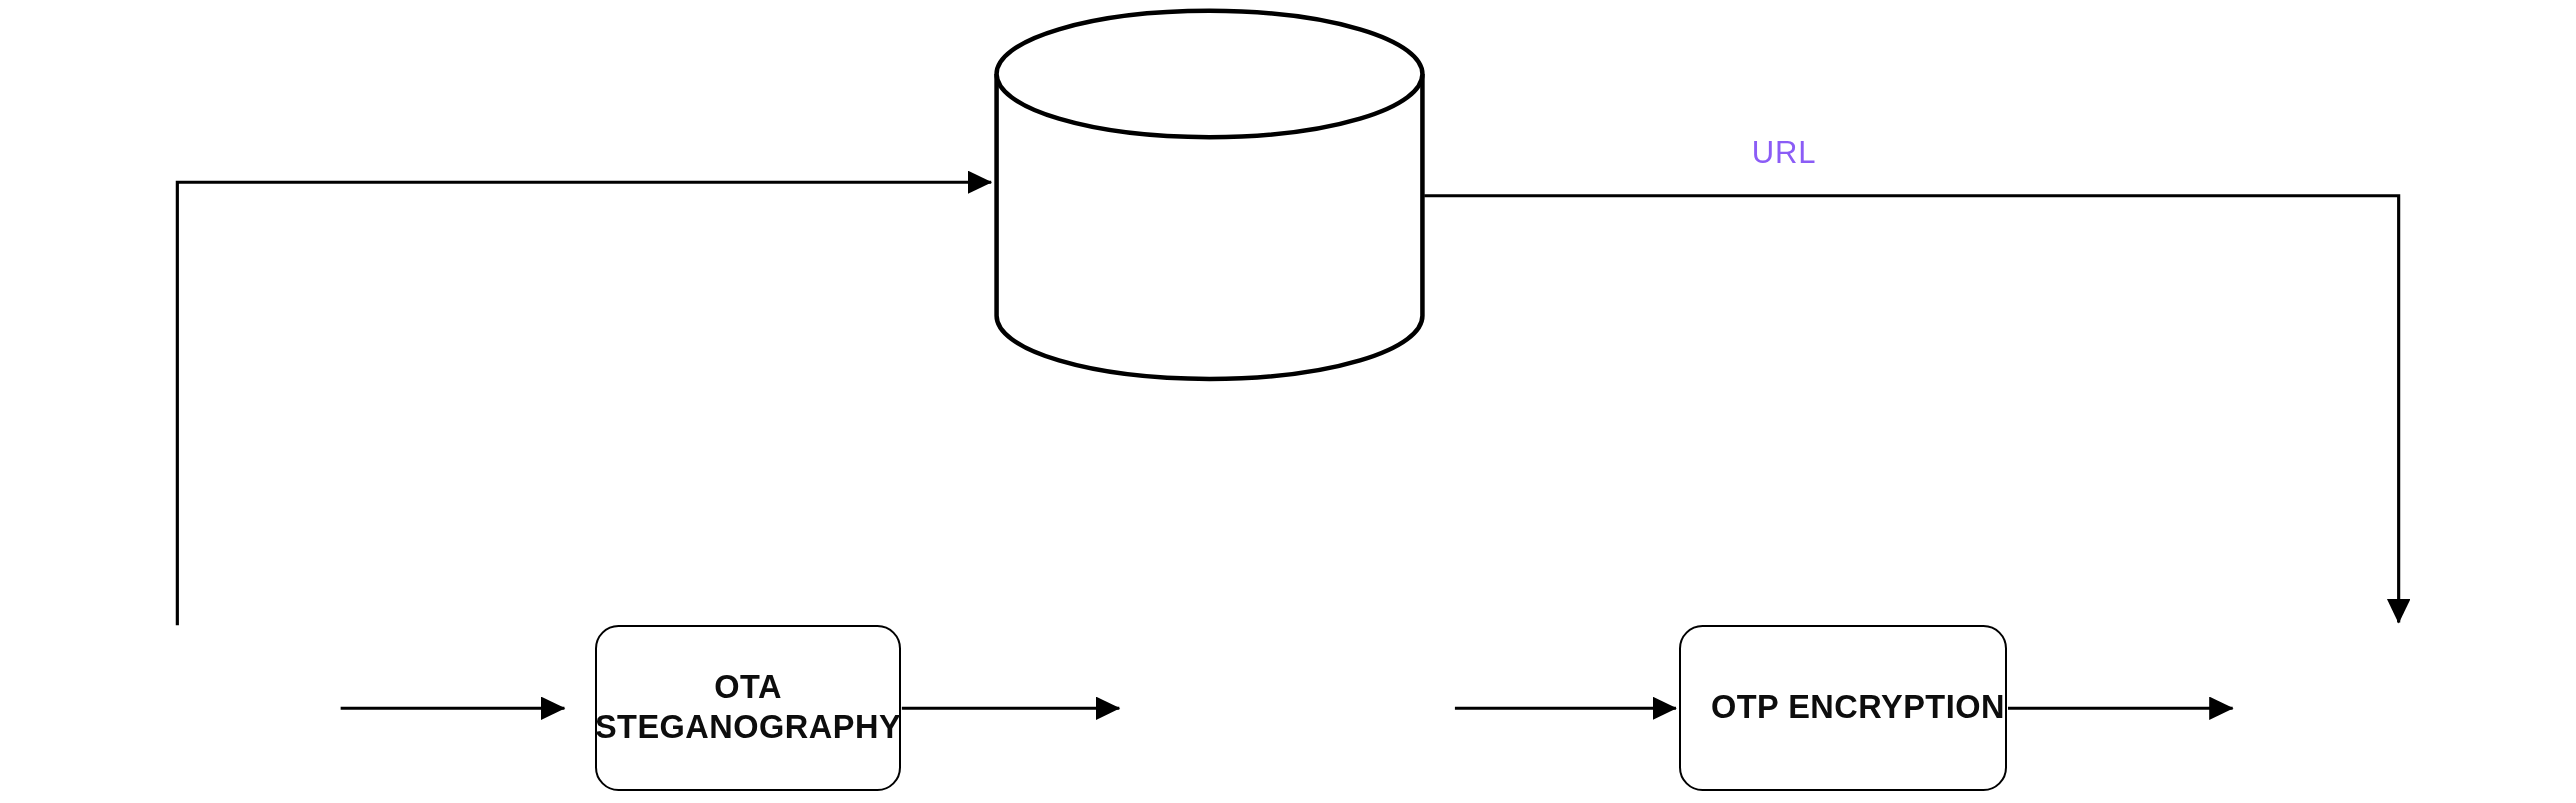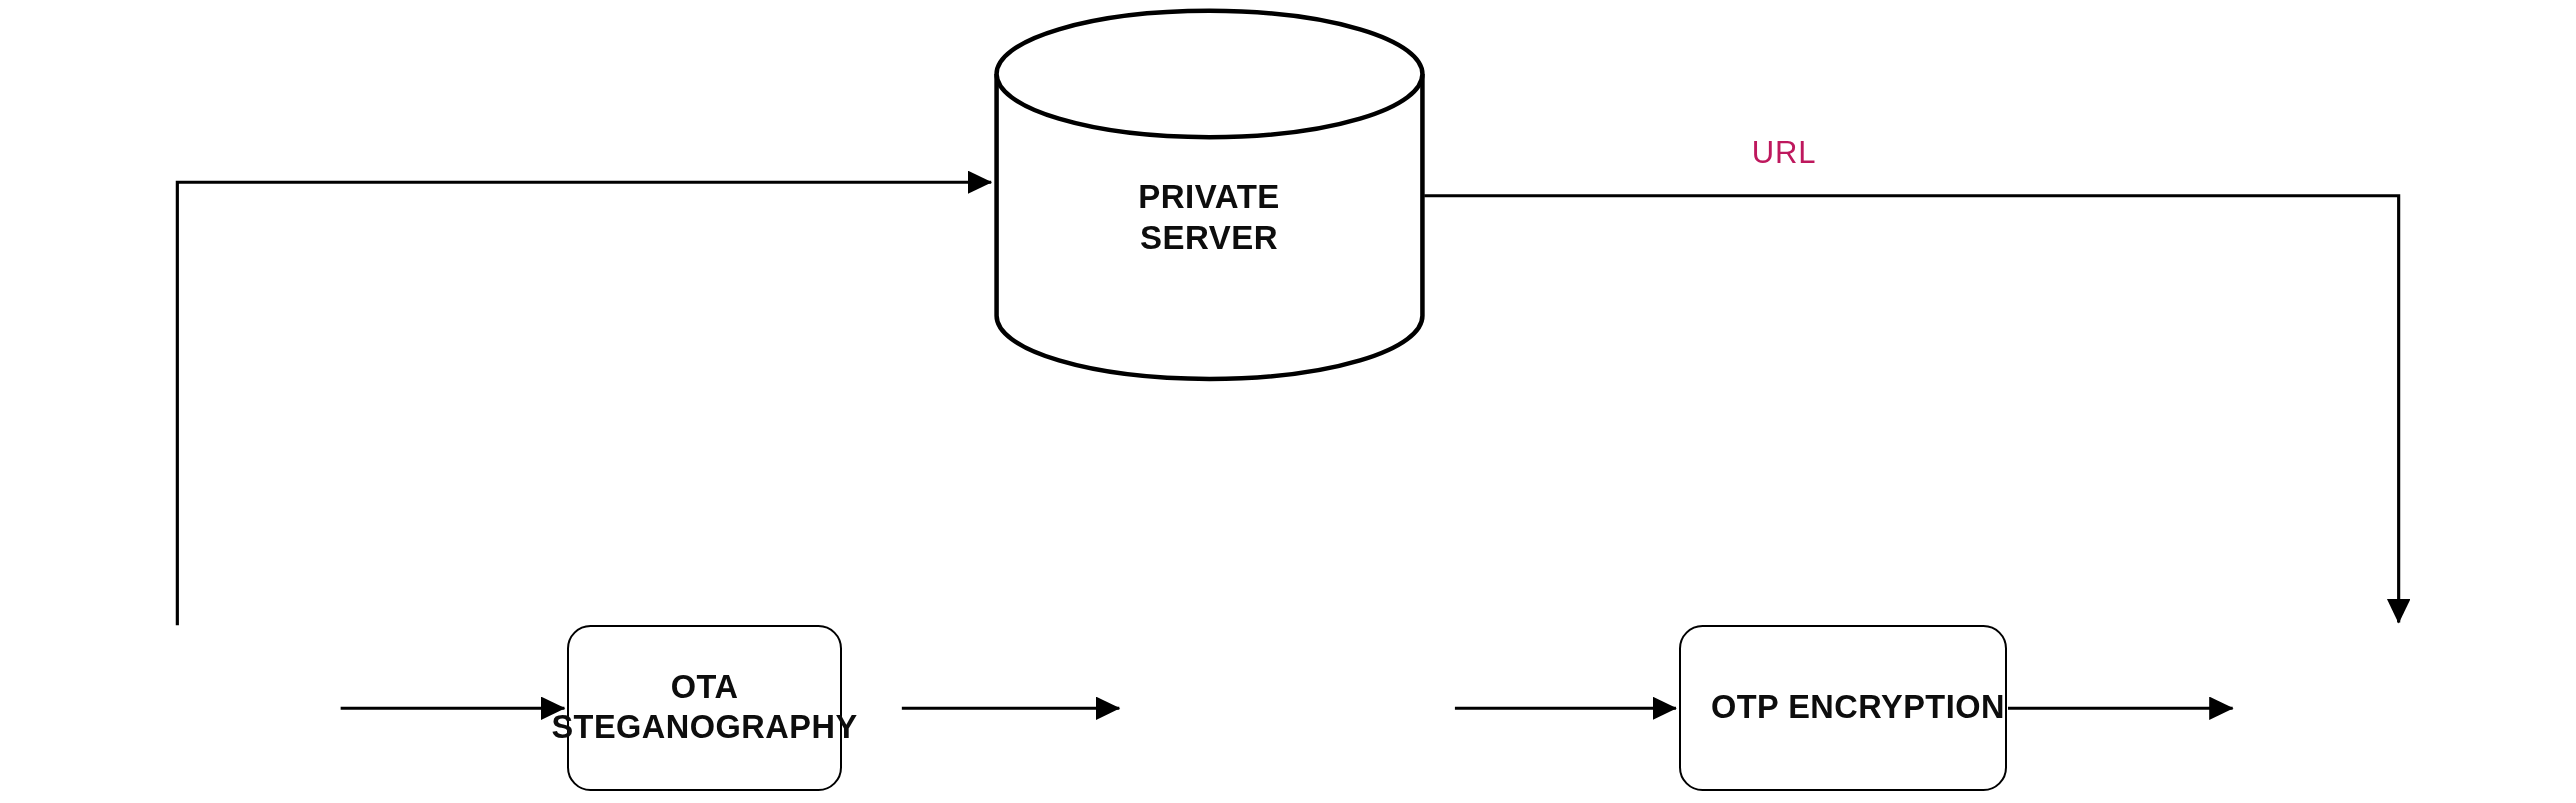--- a/index.html
+++ b/index.html
@@ -37,21 +37,21 @@
   }
   .node-label {
     font-size: 32.5px;
     font-weight: bold;
     color: #0d0d0d;
     line-height: 1.22;
     white-space: pre-line;
     letter-spacing: 0.5px;
   }
   #node-cover-multimedia  { left: 12.6px;   width: 326px; }
-  #node-ota-steganography { left: 567px;  width: 275px; }
+  #node-ota-steganography { left: 595px;  width: 306px; }
   #node-stego-data        { left: 1122px; width: 331px; }
   #node-otp-encryption    { left: 1679px; width: 328px; justify-content: flex-end; }
   #node-ota-chain         { left: 2236px; width: 330px; }
 
   .server-label-wrap {
     position: absolute;
     left: 996px;
     top: 176px;
     width: 426px;
     text-align: center;
@@ -66,21 +66,21 @@
     letter-spacing: 0.5px;
   }
   .edge-label {
     position: absolute;
     left: 1703px;
     top: 135px;
     width: 162px;
     text-align: center;
     font-size: 31px;
     font-weight: normal;
-    color: #be185d;
+    color: #8b5cf6;
     letter-spacing: 0.9px;
   }
 </style>
 </head>
 <body>
 
 <div id="canvas">
 
   <svg id="wires" viewBox="0 0 2854 890" xmlns="http://www.w3.org/2000/svg">
     <defs>
@@ -97,24 +97,20 @@
     <path d="M999,785 L1240,785" fill="none" stroke="#000000" stroke-width="3.5" marker-end="url(#arrow)"></path>
     <path d="M1612,785 L1857,785" fill="none" stroke="#000000" stroke-width="3.5" marker-end="url(#arrow)"></path>
     <path d="M2225,785 L2474,785" fill="none" stroke="#000000" stroke-width="3.5" marker-end="url(#arrow)"></path>
 
     <g>
       <path d="M1104,82 L1104,350 A236,70 0 0 0 1576,350 L1576,82" fill="#ffffff" stroke="#000000" stroke-width="5"></path>
       <ellipse cx="1340" cy="82" rx="236" ry="70" fill="#ffffff" stroke="#000000" stroke-width="5"></ellipse>
     </g>
   </svg>
 
-  <div class="server-label-wrap">
-    <div class="server-label">PRIVATE
-SERVER</div>
-  </div>
 
   <div class="edge-label">URL</div>
 
 
   <div class="node" id="node-ota-steganography">
     <span class="node-label">OTA
 STEGANOGRAPHY</span>
   </div>
 
 

